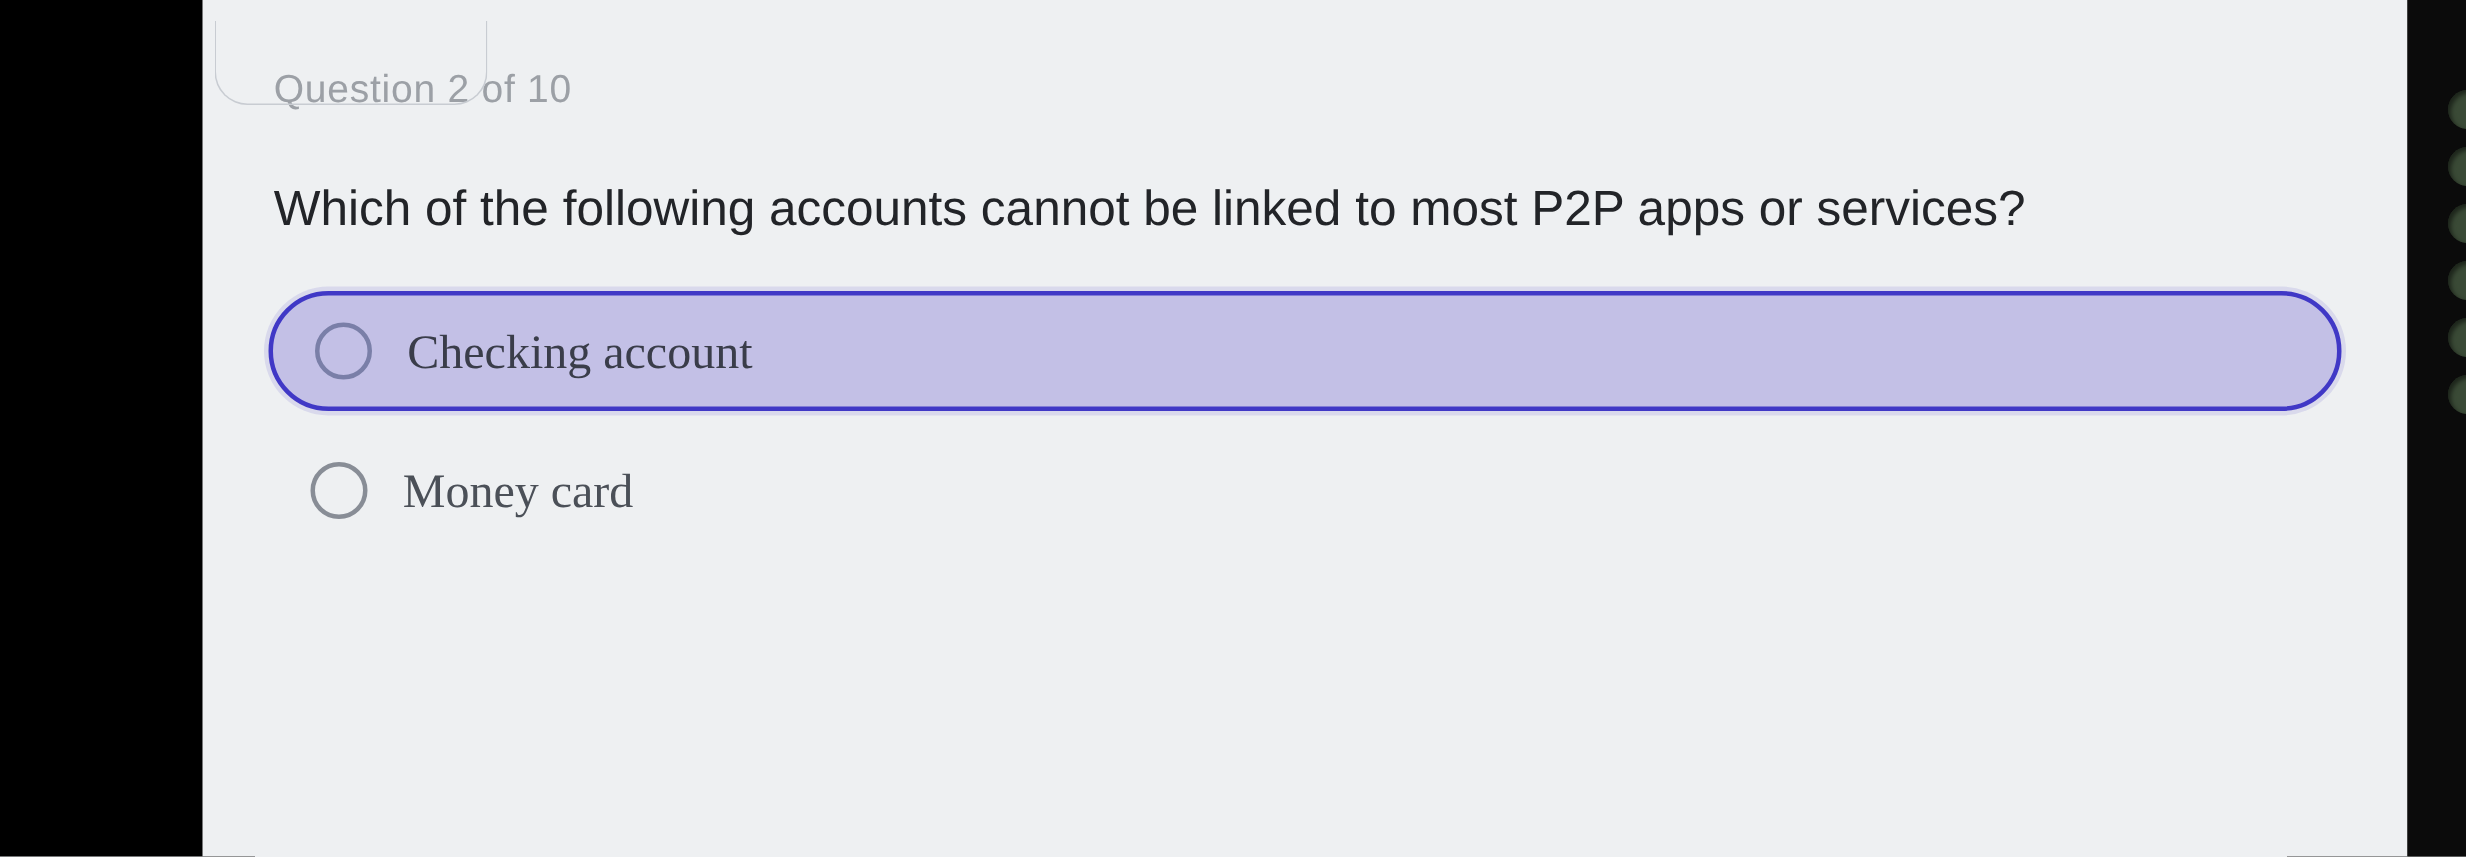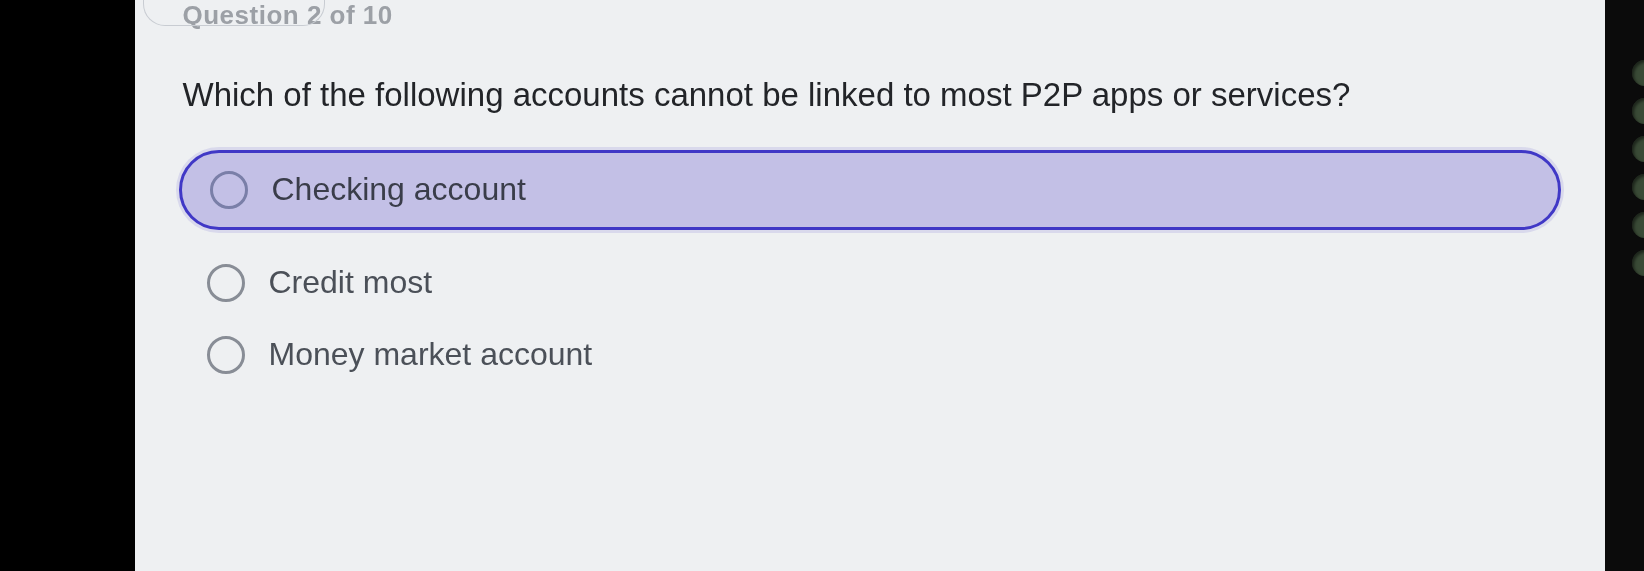--- a/index.html
+++ b/index.html
@@ -38,25 +38,26 @@
     .bezel-dot {
       width: 26px;
       height: 26px;
       border-radius: 50%;
       background: #3a4a36;
       box-shadow: inset 2px 2px 3px rgba(0,0,0,0.5);
     }
     .question-counter {
       color: #9ca0a6;
       font-size: 26px;
-      font-weight: 700;
+      font-weight: 400;
       padding: 0 0 10px 48px;
       letter-spacing: 0.5px;
       position: relative;
       display: inline-block;
+      margin-top: 44px;
     }
     .question-counter::before {
       content: "";
       position: absolute;
       left: 8px;
       top: -30px;
       width: 180px;
       height: 55px;
       border: 1.5px solid #c8ccd2;
       border-top: none;
@@ -72,25 +73,26 @@
       max-width: 1350px;
     }
     .options {
       display: flex;
       flex-direction: column;
       gap: 34px;
       padding: 0 44px;
     }
     .option {
       display: flex;
-      align-items: flex-start;
+      align-items: flex-end;
       gap: 24px;
       padding: 18px 28px;
       border-radius: 40px;
       cursor: pointer;
+      font-family: Liberation Serif, serif;
     }
     .option.selected {
       background: #c3c0e6;
       border: 3px solid #4038c6;
       box-shadow: 0 0 0 3px rgba(64,56,198,0.12);
     }
     .radio {
       width: 38px;
       height: 38px;
       border: 3.5px solid #888d96;
@@ -123,27 +125,23 @@
 
   <div class="options">
 
     <div class="option selected">
       <span class="radio"></span>
       <span class="option-label">Checking account</span>
     </div>
 
     <div class="option plain">
       <span class="radio"></span>
-      <span class="option-label">Credit most</span>
+      <span class="option-label">Money card</span>
     </div>
 
-    <div class="option plain">
-      <span class="radio"></span>
-      <span class="option-label">Money market account</span>
-    </div>
 
 
   </div>
 
   <div class="right-bezel">
     <div class="bezel-dot"></div>
     <div class="bezel-dot"></div>
     <div class="bezel-dot"></div>
     <div class="bezel-dot"></div>
     <div class="bezel-dot"></div>

